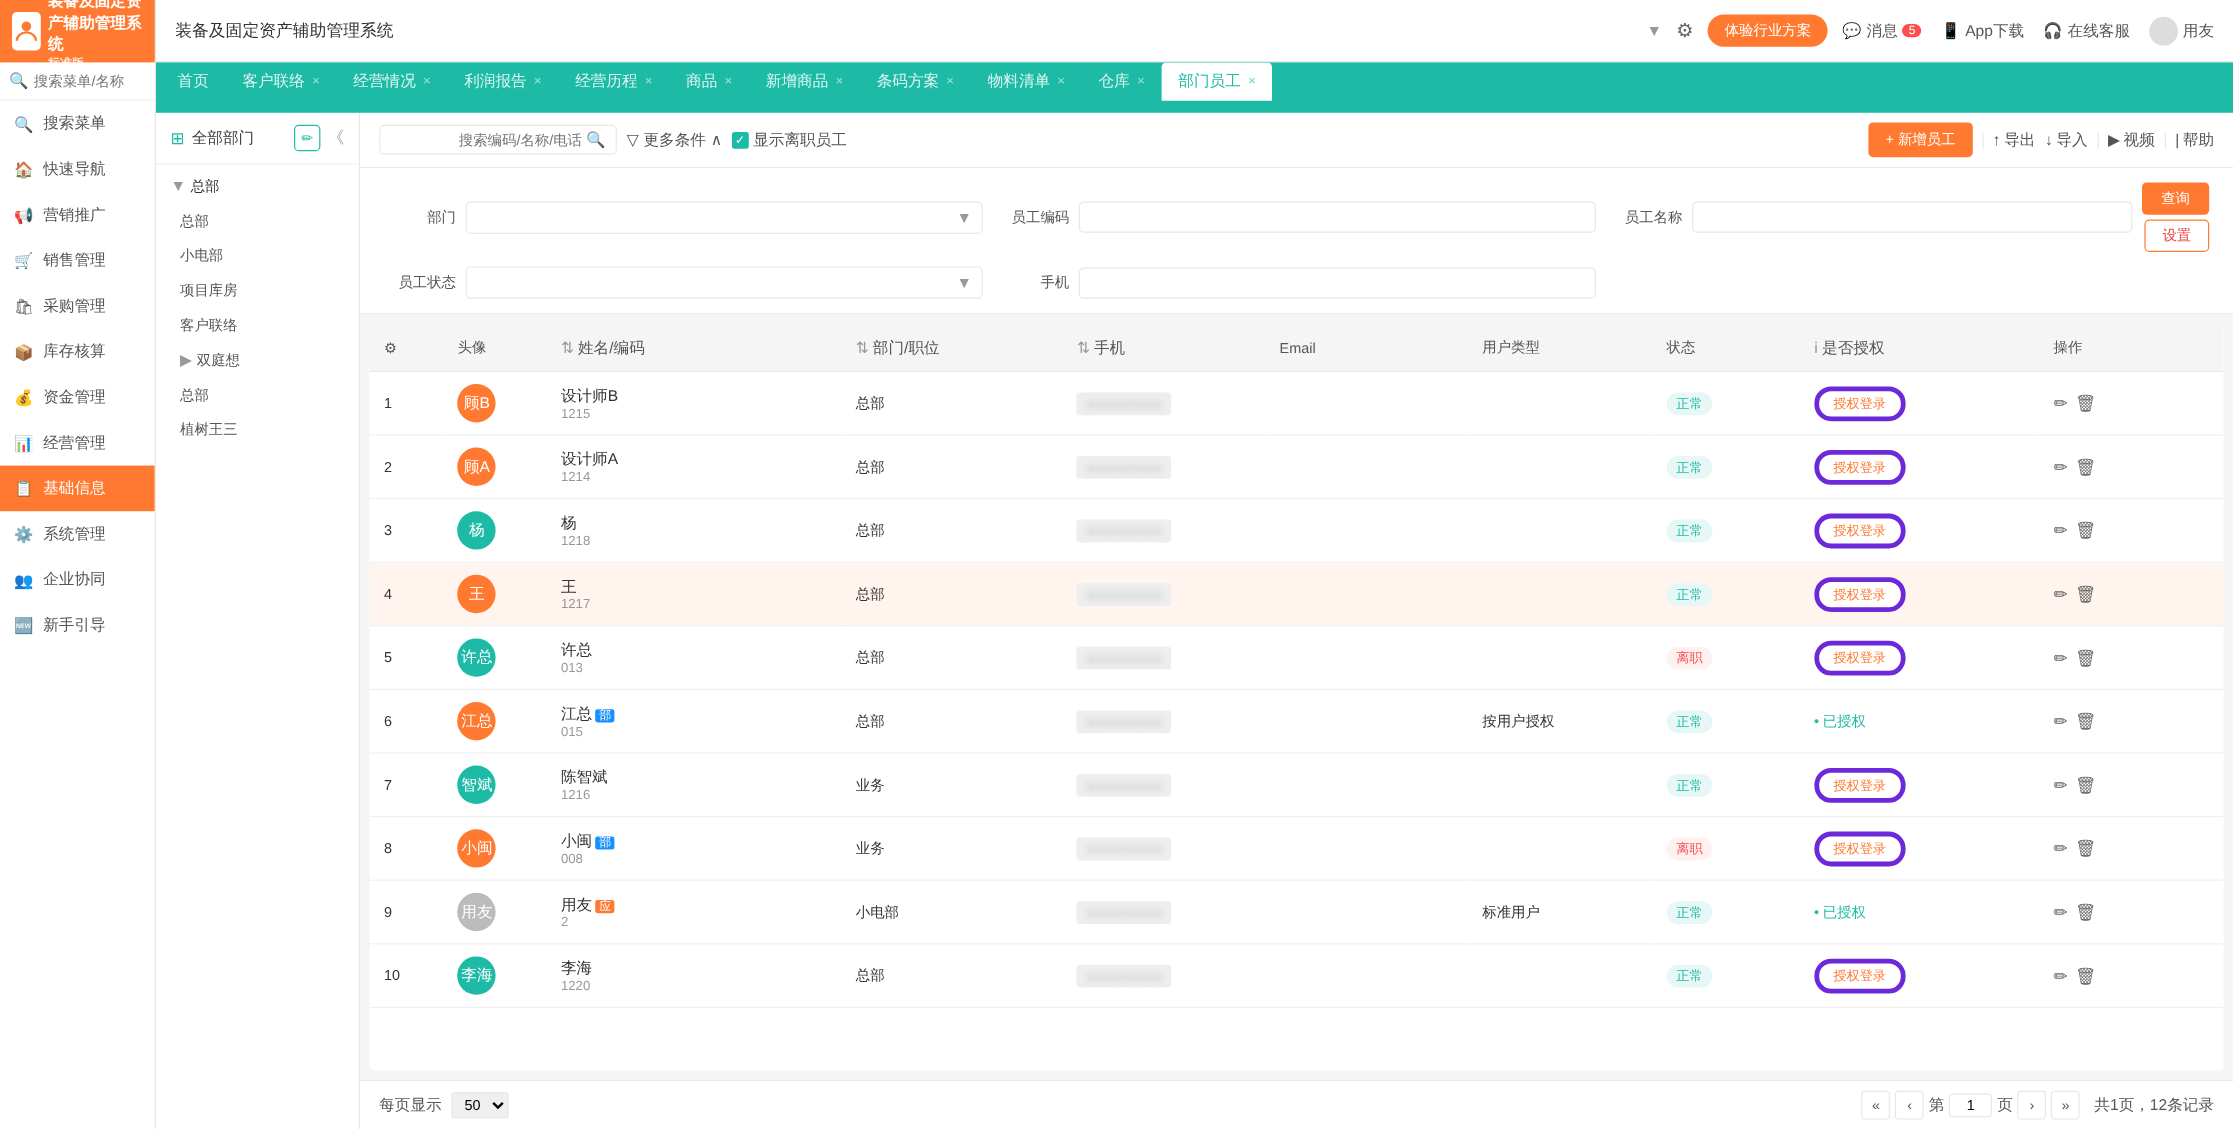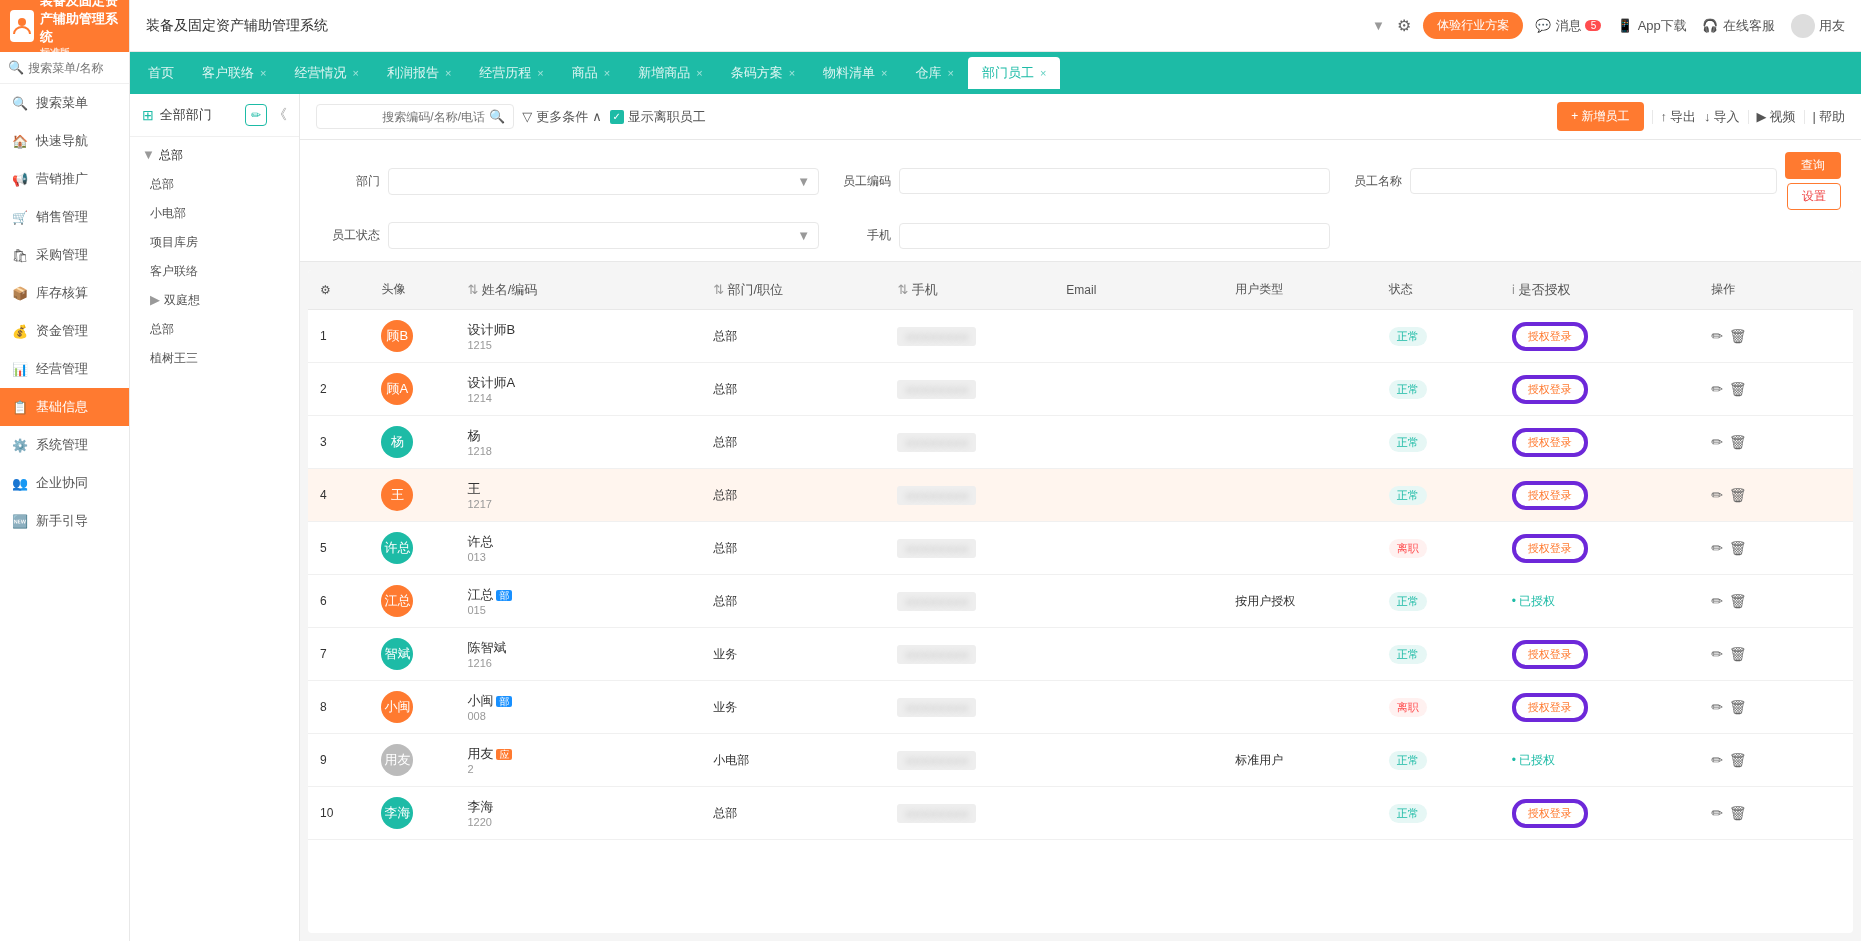--- a/index.html
+++ b/index.html
@@ -23,21 +23,21 @@
     
     .topbar { background: #fff; height: 52px; display: flex; align-items: center; padding: 0 16px; border-bottom: 1px solid #e8e8e8; gap: 12px; }
     .topbar-title { font-size: 14px; color: #333; font-weight: 500; flex: 1; }
     .topbar-settings { color: #666; cursor: pointer; font-size: 16px; }
     .topbar-trial { background: #ff7a30; color: white; border: none; border-radius: 16px; padding: 5px 14px; font-size: 12px; cursor: pointer; }
     .topbar-right { display: flex; align-items: center; gap: 16px; margin-left: auto; color: #555; font-size: 12px; }
     .topbar-icon-group { display: flex; align-items: center; gap: 4px; cursor: pointer; }
     .badge { background: #ff4d4f; color: white; border-radius: 10px; padding: 0 5px; font-size: 10px; min-width: 16px; text-align: center; }
 
     
-    .tabbar { background: #1dbba6; display: flex; align-items: center; height: 42px; padding: 0 4px; overflow-x: auto; flex-shrink: 0; }
+    .tabbar { background: #1dbba6; display: flex; align-items: flex-start; height: 42px; padding: 0 4px; overflow-x: auto; flex-shrink: 0; }
     .tab { display: flex; align-items: center; gap: 4px; padding: 0 14px; height: 32px; color: rgba(255,255,255,0.85); font-size: 13px; cursor: pointer; border-radius: 4px 4px 0 0; white-space: nowrap; }
     .tab.active { background: #fff; color: #1dbba6; font-weight: 500; }
     .tab .close { font-size: 11px; color: inherit; opacity: 0.7; cursor: pointer; margin-left: 2px; }
     .tab.home { font-weight: 500; }
 
     
     .content { flex: 1; display: flex; overflow: hidden; }
 
     
     .left-panel { width: 170px; background: #fff; border-right: 1px solid #e8e8e8; display: flex; flex-direction: column; flex-shrink: 0; }
@@ -627,15 +627,33 @@
       <div class="action-btns">
         <span class="action-btn">✏</span>
         <span class="action-btn">🗑</span>
       </div>
     </td>
   </tr>
             </tbody>
         </table>
       </div>
 
+      <div class="table-footer">
+        <span class="page-size-label">每页显示</span>
+        <select class="page-size-select">
+          <option>50</option>
+        </select>
+        <div class="page-nav">
+          <div class="page-btn">«</div>
+          <div class="page-btn">‹</div>
+          <div class="page-current">
+            <span>第</span>
+            <input class="page-input" type="text" value="1" style="">
+            <span>页</span>
+          </div>
+          <div class="page-btn">›</div>
+          <div class="page-btn">»</div>
+          <span style="margin-left:8px;color:#555;">共1页，12条记录</span>
+        </div>
+      </div>
     </div>
   </div>
 </div>
 
 </body></html>

